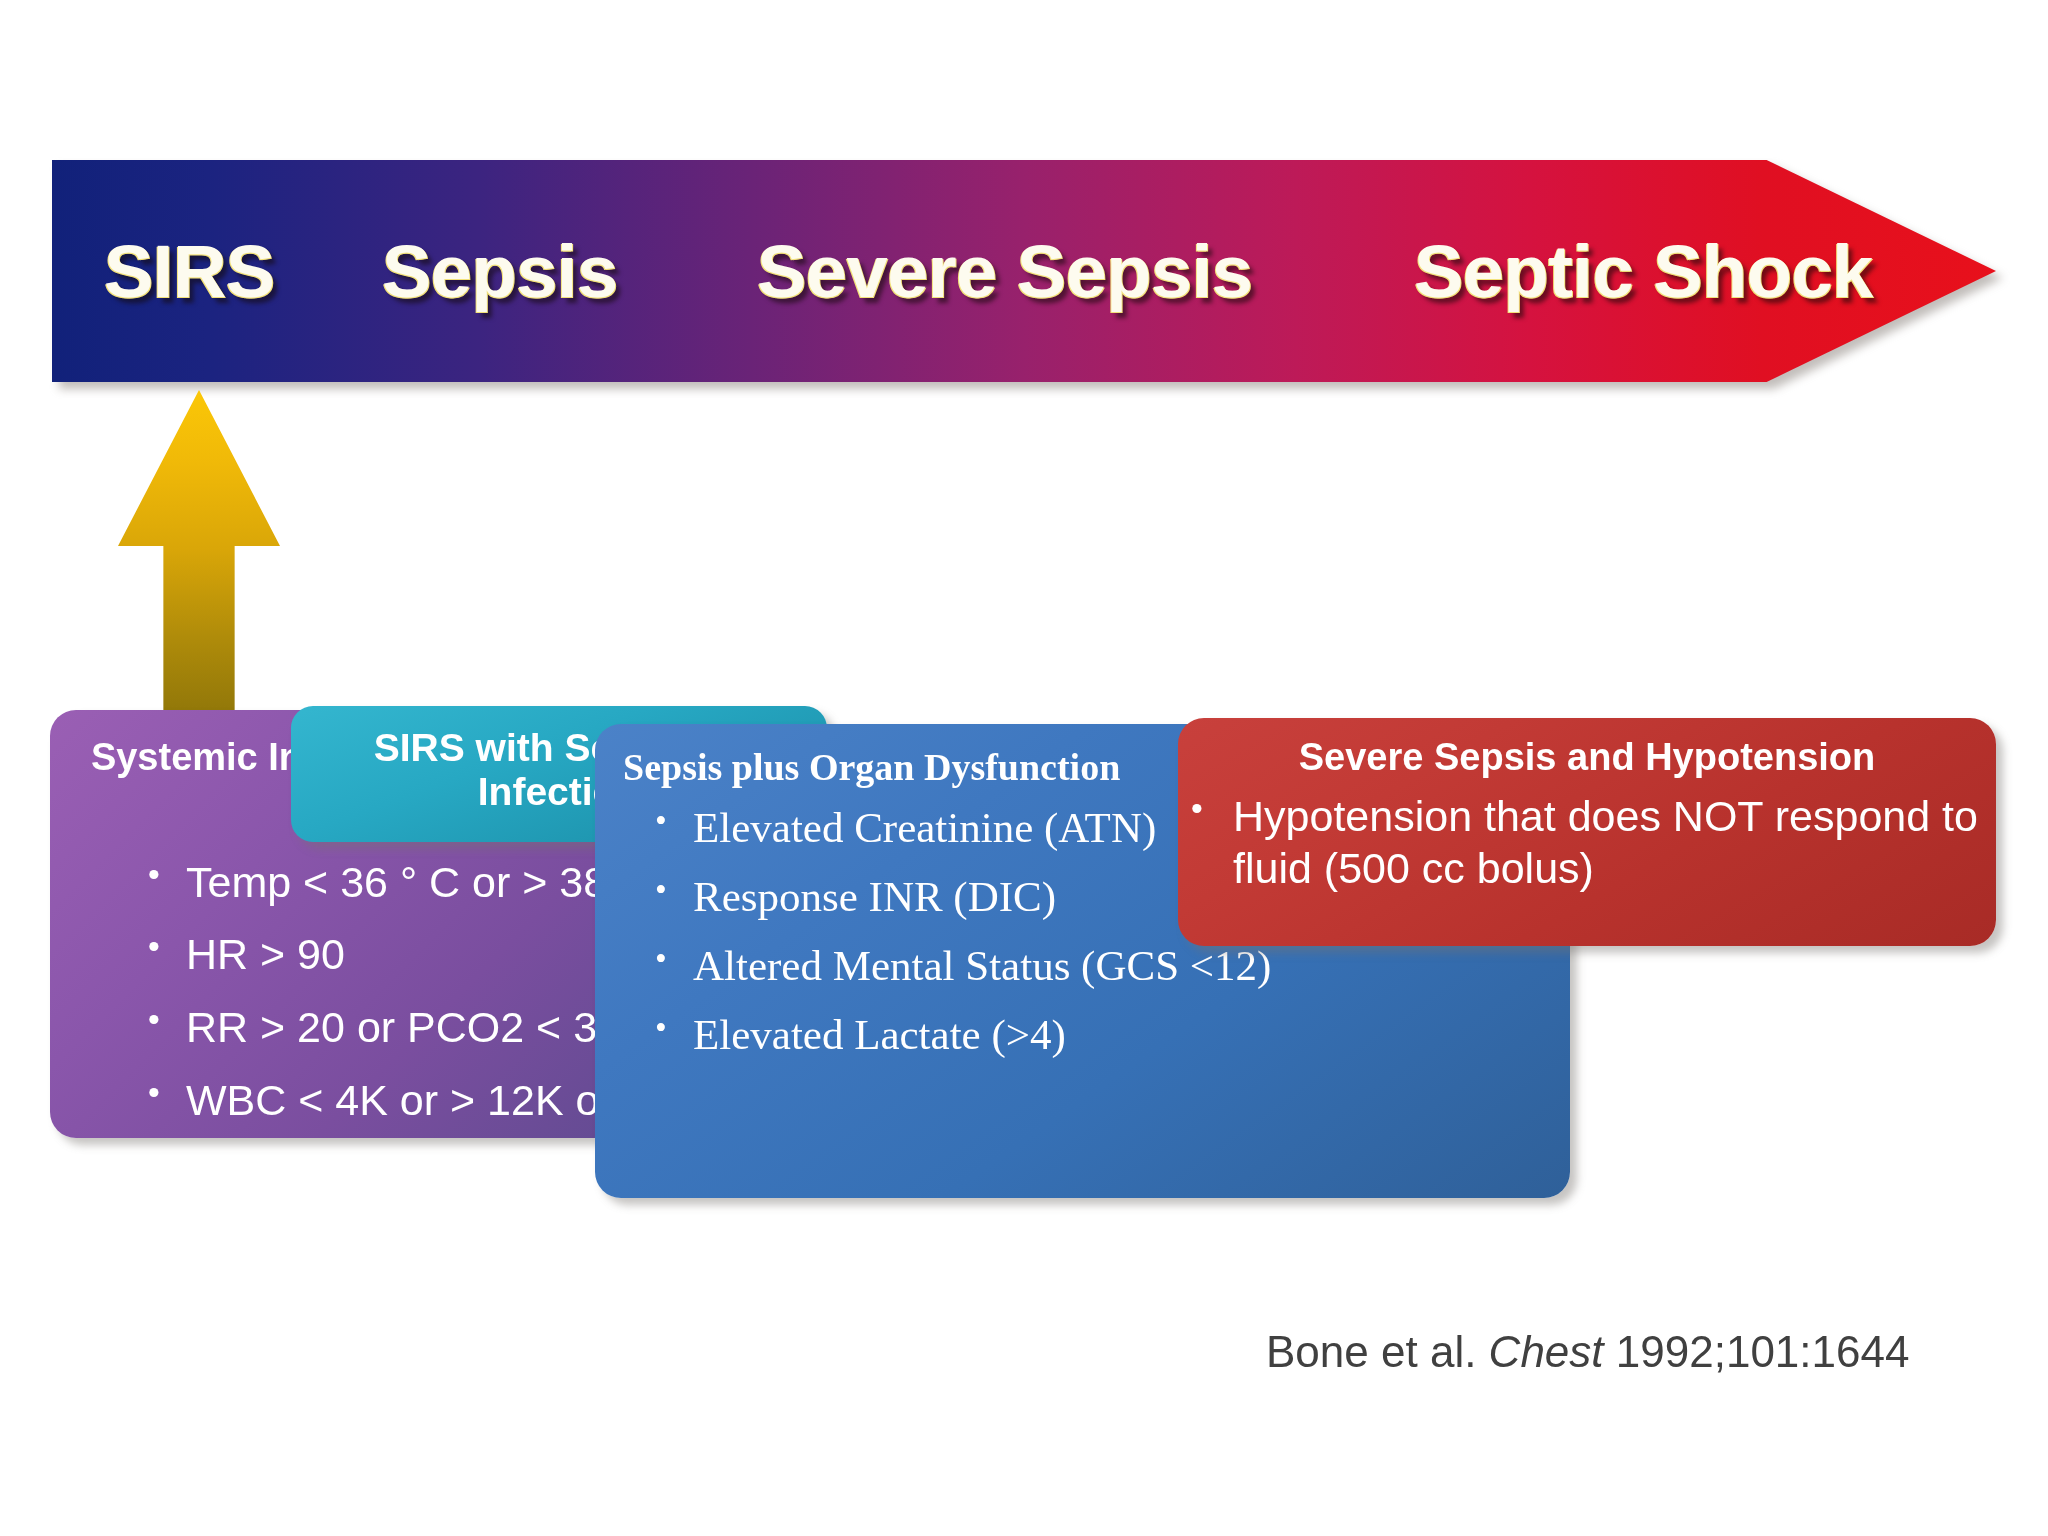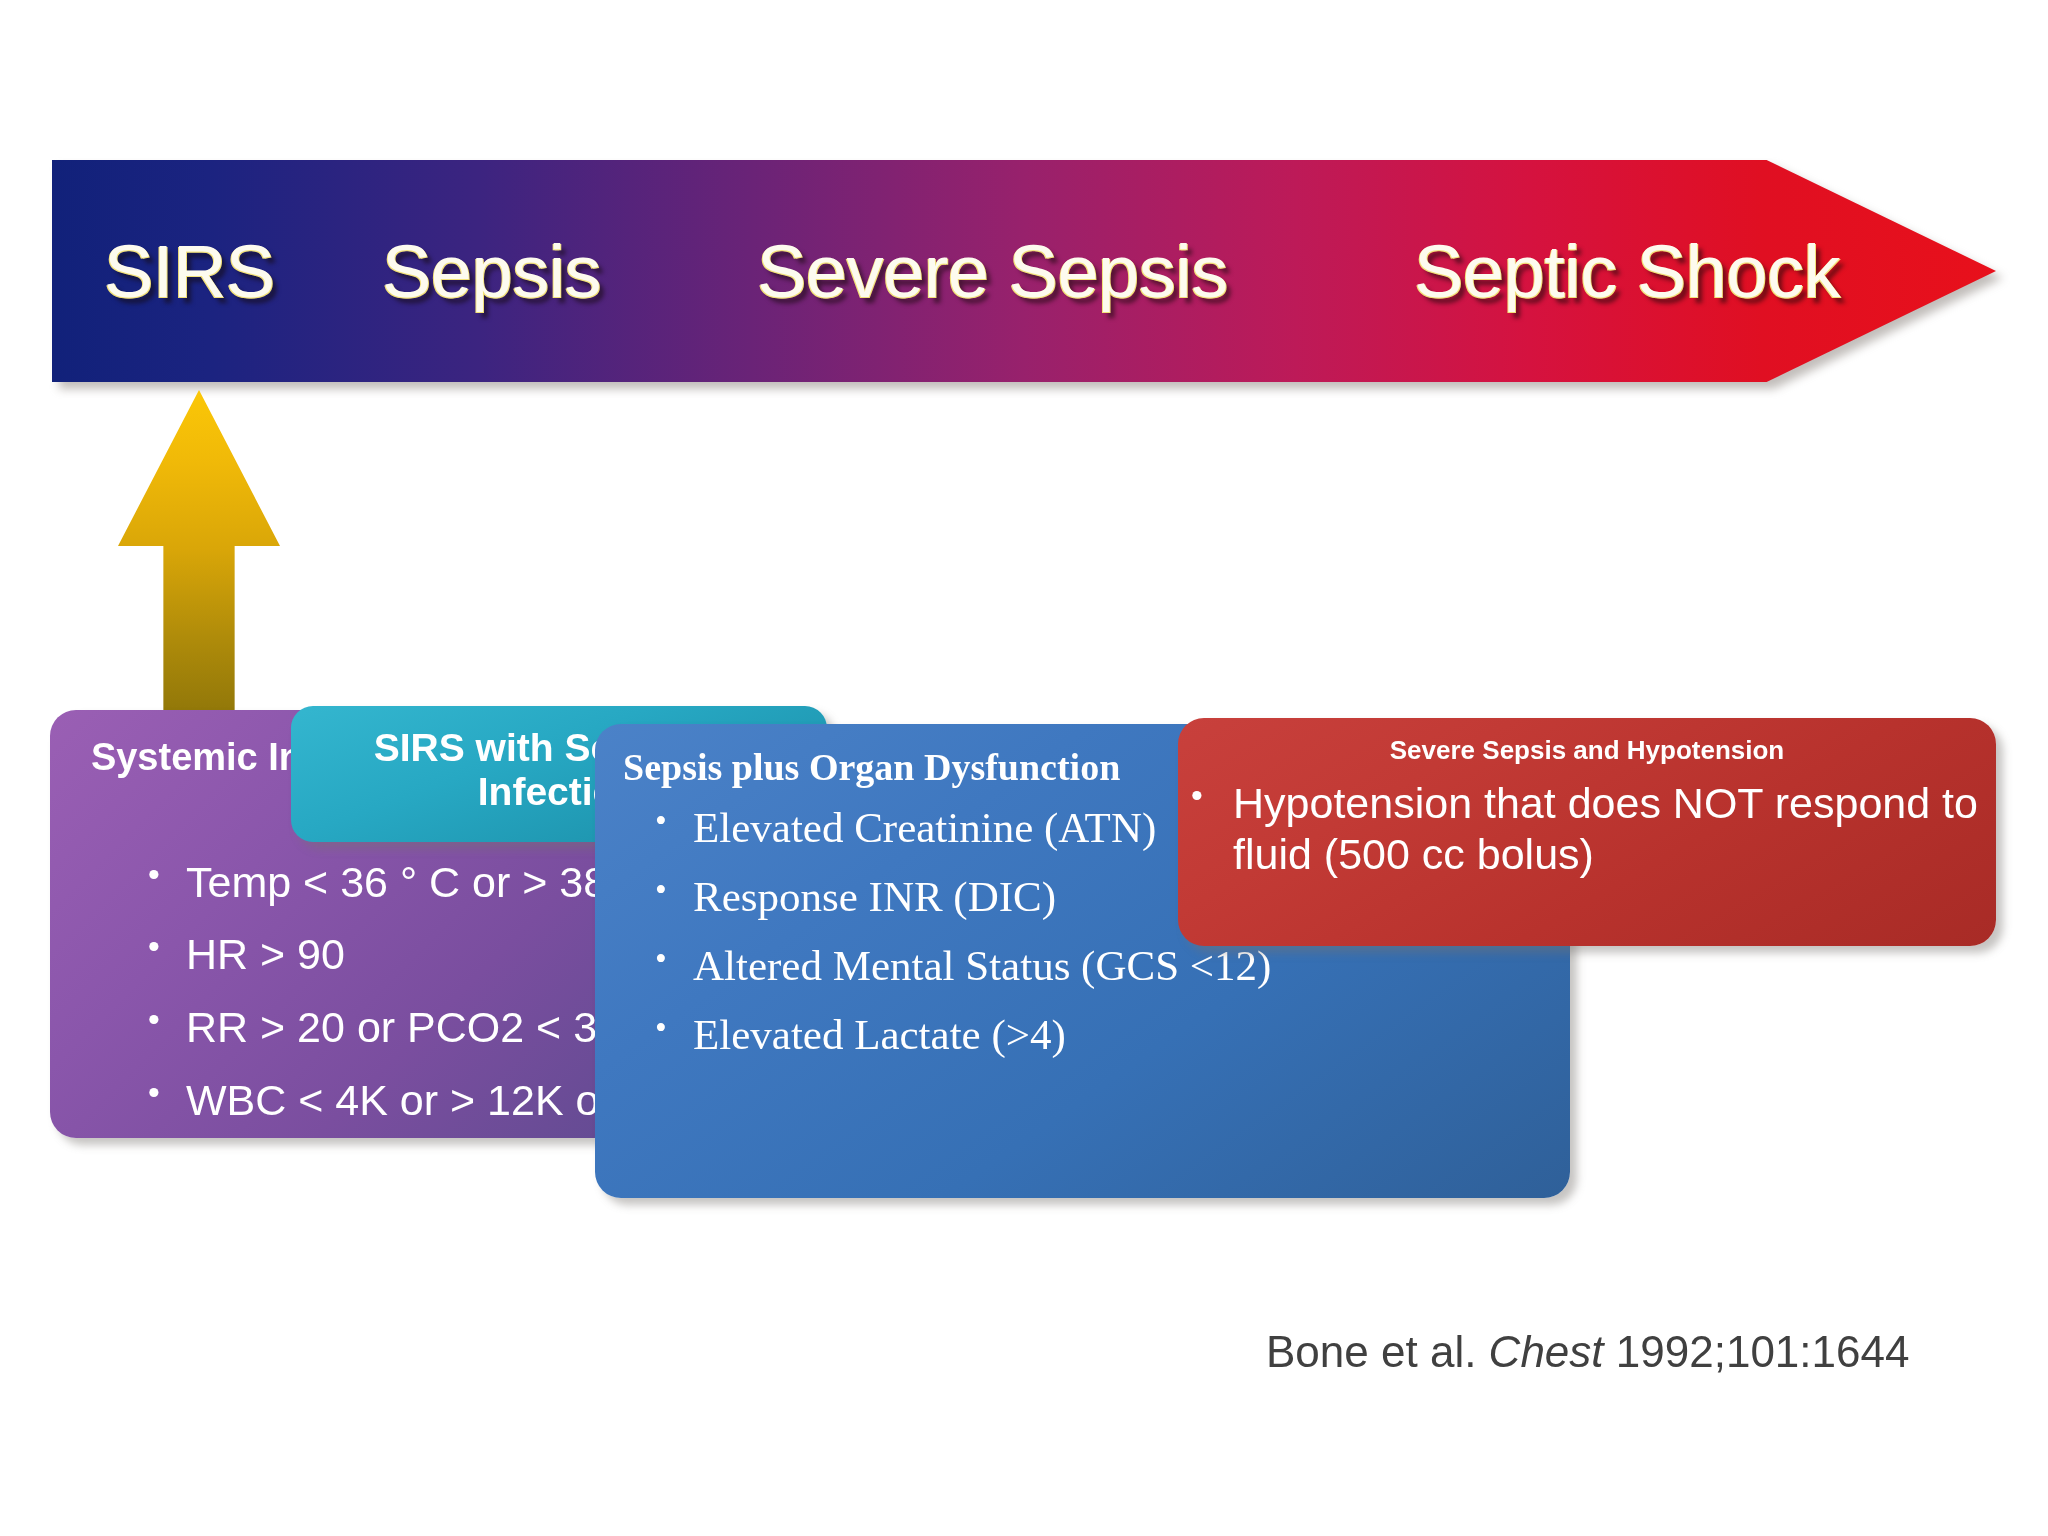--- a/index.html
+++ b/index.html
@@ -47,21 +47,21 @@
   }
   .banner-labels {
     position: absolute;
     inset: 0;
   }
   .banner-label {
     position: absolute;
     top: 50%;
     transform: translateY(-50%);
     font-size: 74px;
-    font-weight: normal;
+    font-weight: bold;
     letter-spacing: -0.5px;
     color: #fdfbef;
     white-space: nowrap;
     text-shadow:
        1px 1px 0 #f3e27a,
       -1px 1px 0 #f3e27a,
        5px 6px 4px rgba(20,10,10,0.55);
   }
   .lbl-sirs { left: 52px; }
   .lbl-sepsis { left: 330px; }
@@ -174,21 +174,21 @@
   
   .box-red {
     left: 1178px;
     top: 718px;
     width: 818px;
     height: 228px;
     background: linear-gradient(150deg, #c8403c 0%, #c23a35 28%, #b8322d 60%, #a82b26 100%);
     z-index: 4;
   }
   .box-red .c-title {
-    font-size: 26px;
+    font-size: 38px;
     padding: 18px 16px 0 16px;
   }
   .box-red ul {
     margin-top: 12px;
     padding-left: 3px;
     font-size: 43px;
   }
   .box-red ul li {
     white-space: normal;
     padding-left: 52px;

